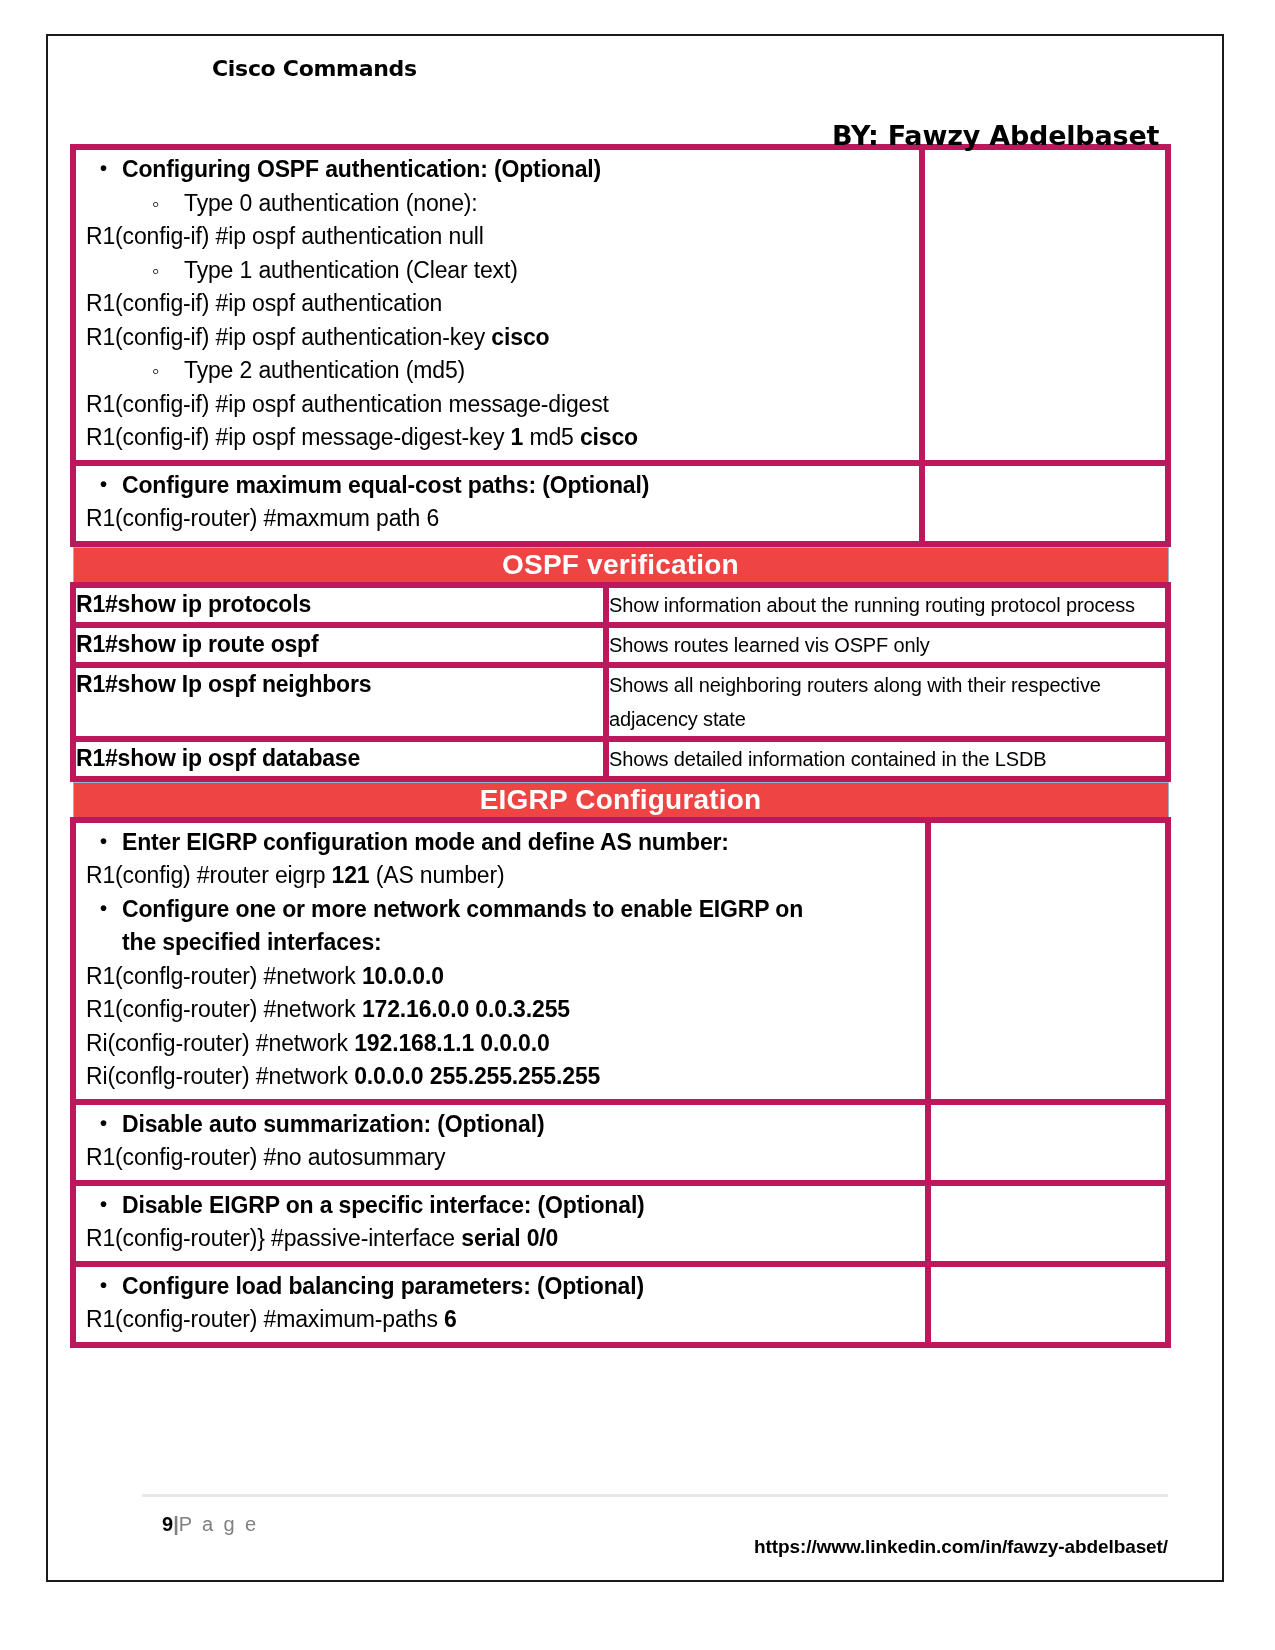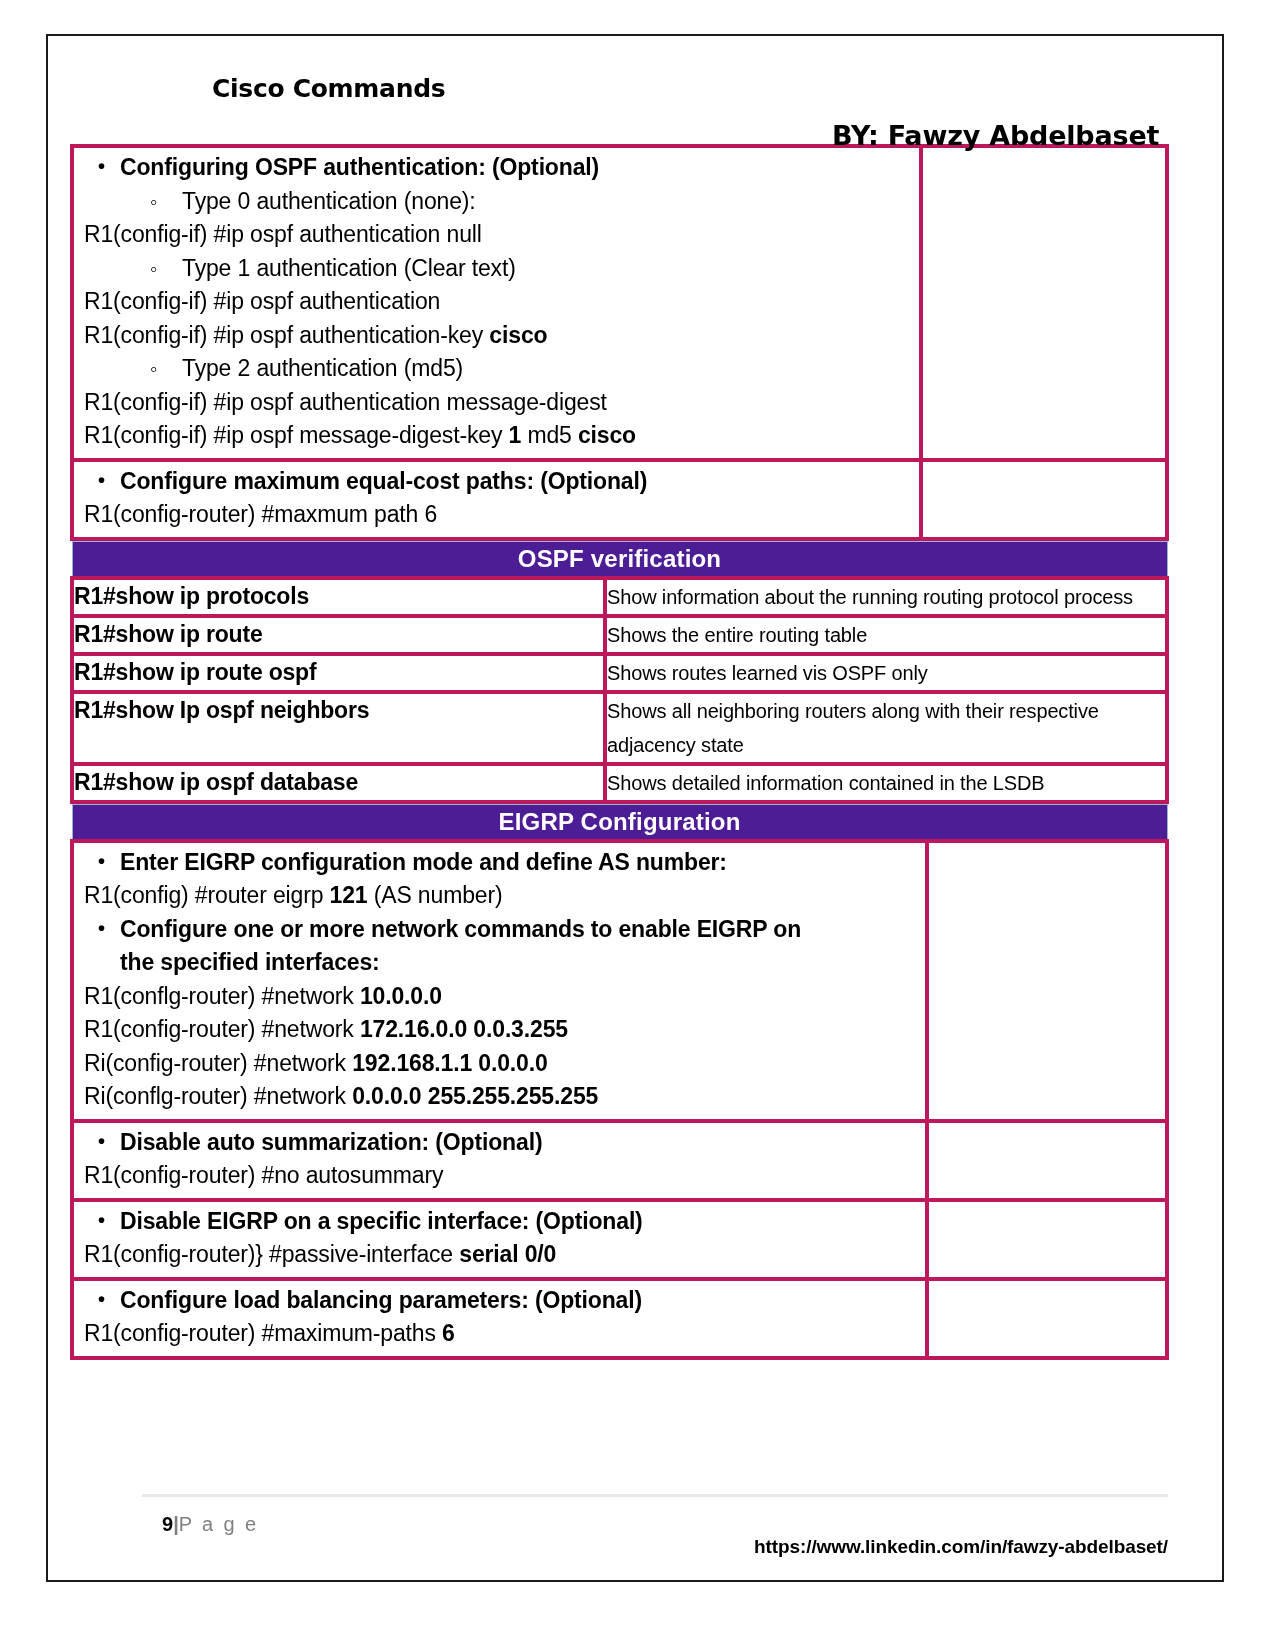--- a/index.html
+++ b/index.html
@@ -37,22 +37,22 @@
   }
 
   
   .doc-header {
     position: relative;
     height: 108px;
   }
   .doc-title {
     position: absolute;
     left: 142px;
-    top: 38px;
-    font-size: 25px;
+    top: 20px;
+    font-size: 22px;
     font-weight: bold;
     letter-spacing: -0.3px;
     font-family: "DejaVu Sans", sans-serif;
     white-space: nowrap;
   }
   .doc-author {
     position: absolute;
     left: 762px;
     top: 40px;
     font-size: 27px;
@@ -64,35 +64,35 @@
   }
 
   
   .tbl {
     width: 1095px;
     border-collapse: collapse;
     table-layout: fixed;
     margin: 0;
   }
   .tbl td {
-    border: 4px solid #be185d;
+    border: 6px solid #be185d;
     padding: 0;
     vertical-align: top;
   }
   .band-row td {
     border: 1px solid #9ab3d5;
   }
 
   
   .band {
-    background: #4c1d95;
+    background: #ef4444;
     color: #ffffff;
     text-align: center;
     font-weight: bold;
-    font-size: 24px;
+    font-size: 28px;
     line-height: 34px;
     height: 34px;
     letter-spacing: 0.2px;
   }
 
   
   .cell {
     padding: 3px 0 5px 0;
   }
 
@@ -235,24 +235,20 @@
         </colgroup>
       <tbody>
         <tr class="band-row">
           <td colspan="2" class="band">OSPF verification</td>
         </tr>
         <tr>
           <td class="vcell-cmd">R1#show ip protocols</td>
           <td class="vcell-desc">Show information about the running routing protocol process</td>
         </tr>
         <tr>
-          <td class="vcell-cmd">R1#show ip route</td>
-          <td class="vcell-desc">Shows the entire routing table</td>
-        </tr>
-        <tr>
           <td class="vcell-cmd">R1#show ip route ospf</td>
           <td class="vcell-desc">Shows routes learned vis OSPF only</td>
         </tr>
         <tr>
           <td class="vcell-cmd">R1#show Ip ospf neighbors</td>
           <td class="vcell-desc">Shows all neighboring routers along with their respective adjacency state</td>
         </tr>
         <tr>
           <td class="vcell-cmd">R1#show ip ospf database</td>
           <td class="vcell-desc">Shows detailed information contained in the LSDB</td>

